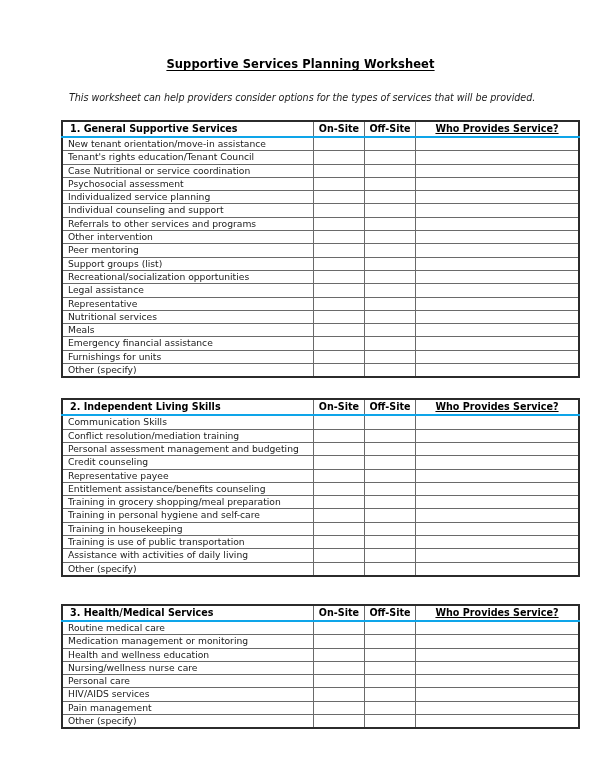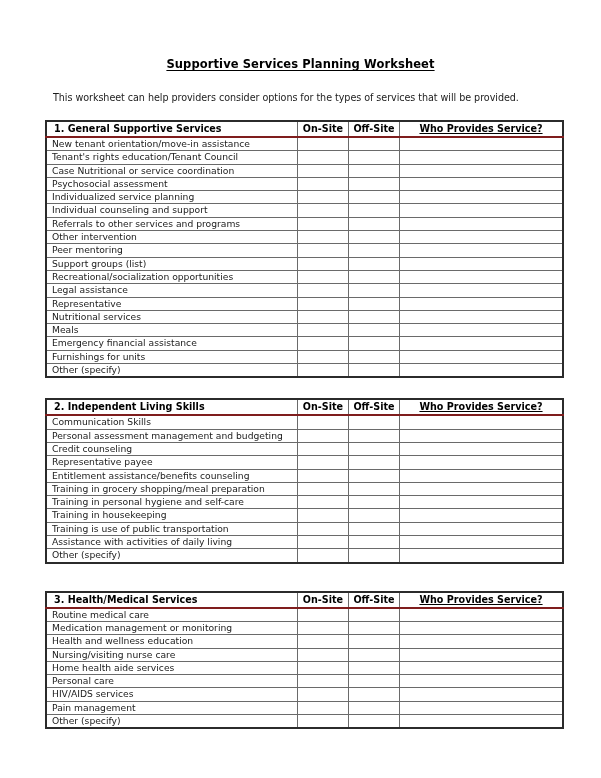--- a/index.html
+++ b/index.html
@@ -12,21 +12,21 @@
     height: 778px;
     font-family: "DejaVu Sans", sans-serif;
     color: #1b1b1b;
     overflow: hidden;
   }
   .page {
     position: relative;
     width: 601px;
     height: 778px;
     box-sizing: border-box;
-    padding: 0 44px;
+    padding: 0 60px;
     background: #ffffff;
     border-radius: 25px;
   }
   .doc-title {
     text-align: center;
     font-size: 11.5px;
     font-weight: bold;
     text-decoration: underline;
     text-underline-offset: 2px;
     color: #000000;
@@ -34,20 +34,21 @@
     padding-top: 57px;
     letter-spacing: 0.1px;
   }
   .intro {
     font-size: 9.6px;
     color: #1b1b1b;
     margin: 0;
     padding-top: 21px;
     padding-left: 9px;
     letter-spacing: -0.05px;
+    font-style: italic;
   }
   .svc-table {
     border-collapse: collapse;
     table-layout: fixed;
     width: 505px;
     margin-left: 1px;
     border: 2px solid #2b2b2b;
   }
   .t1 { margin-top: 17px; }
   .t2 { margin-top: 20px; }
@@ -66,21 +67,21 @@
     color: #1b1b1b;
     overflow: hidden;
     white-space: nowrap;
   }
   .svc-table thead th {
     font-weight: bold;
     color: #000000;
     font-size: 9.6px;
     height: 14px;
     line-height: 14px;
-    border-bottom: 2px solid #7f1d1d;
+    border-bottom: 2px solid #0ea5e9;
     margin-top: 40px;
   }
   .col-service  { width: 243px; }
   .col-onsite   { width: 50px; }
   .col-offsite  { width: 50px; }
   .col-provider { width: 162px; text-decoration: underline; }
 
   th.col-service { padding-left: 7px; }
   th.col-onsite, th.col-offsite, th.col-provider { text-align: center; }
 
@@ -227,20 +228,26 @@
       </tr>
     </thead>
     <tbody>
         <tr>
           <td class="svc-label col-service">Communication Skills</td>
           <td class="fill-cell col-onsite"></td>
           <td class="fill-cell col-offsite"></td>
           <td class="fill-cell col-provider"></td>
         </tr>
         <tr>
+          <td class="svc-label col-service">Conflict resolution/mediation training</td>
+          <td class="fill-cell col-onsite"></td>
+          <td class="fill-cell col-offsite"></td>
+          <td class="fill-cell col-provider"></td>
+        </tr>
+        <tr>
           <td class="svc-label col-service">Personal assessment management and budgeting</td>
           <td class="fill-cell col-onsite"></td>
           <td class="fill-cell col-offsite"></td>
           <td class="fill-cell col-provider"></td>
         </tr>
         <tr>
           <td class="svc-label col-service">Credit counseling</td>
           <td class="fill-cell col-onsite"></td>
           <td class="fill-cell col-offsite"></td>
           <td class="fill-cell col-provider"></td>
@@ -318,27 +325,21 @@
           <td class="fill-cell col-offsite"></td>
           <td class="fill-cell col-provider"></td>
         </tr>
         <tr>
           <td class="svc-label col-service">Health and wellness education</td>
           <td class="fill-cell col-onsite"></td>
           <td class="fill-cell col-offsite"></td>
           <td class="fill-cell col-provider"></td>
         </tr>
         <tr>
-          <td class="svc-label col-service">Nursing/visiting nurse care</td>
-          <td class="fill-cell col-onsite"></td>
-          <td class="fill-cell col-offsite"></td>
-          <td class="fill-cell col-provider"></td>
-        </tr>
-        <tr>
-          <td class="svc-label col-service">Home health aide services</td>
+          <td class="svc-label col-service">Nursing/wellness nurse care</td>
           <td class="fill-cell col-onsite"></td>
           <td class="fill-cell col-offsite"></td>
           <td class="fill-cell col-provider"></td>
         </tr>
         <tr>
           <td class="svc-label col-service">Personal care</td>
           <td class="fill-cell col-onsite"></td>
           <td class="fill-cell col-offsite"></td>
           <td class="fill-cell col-provider"></td>
         </tr>

